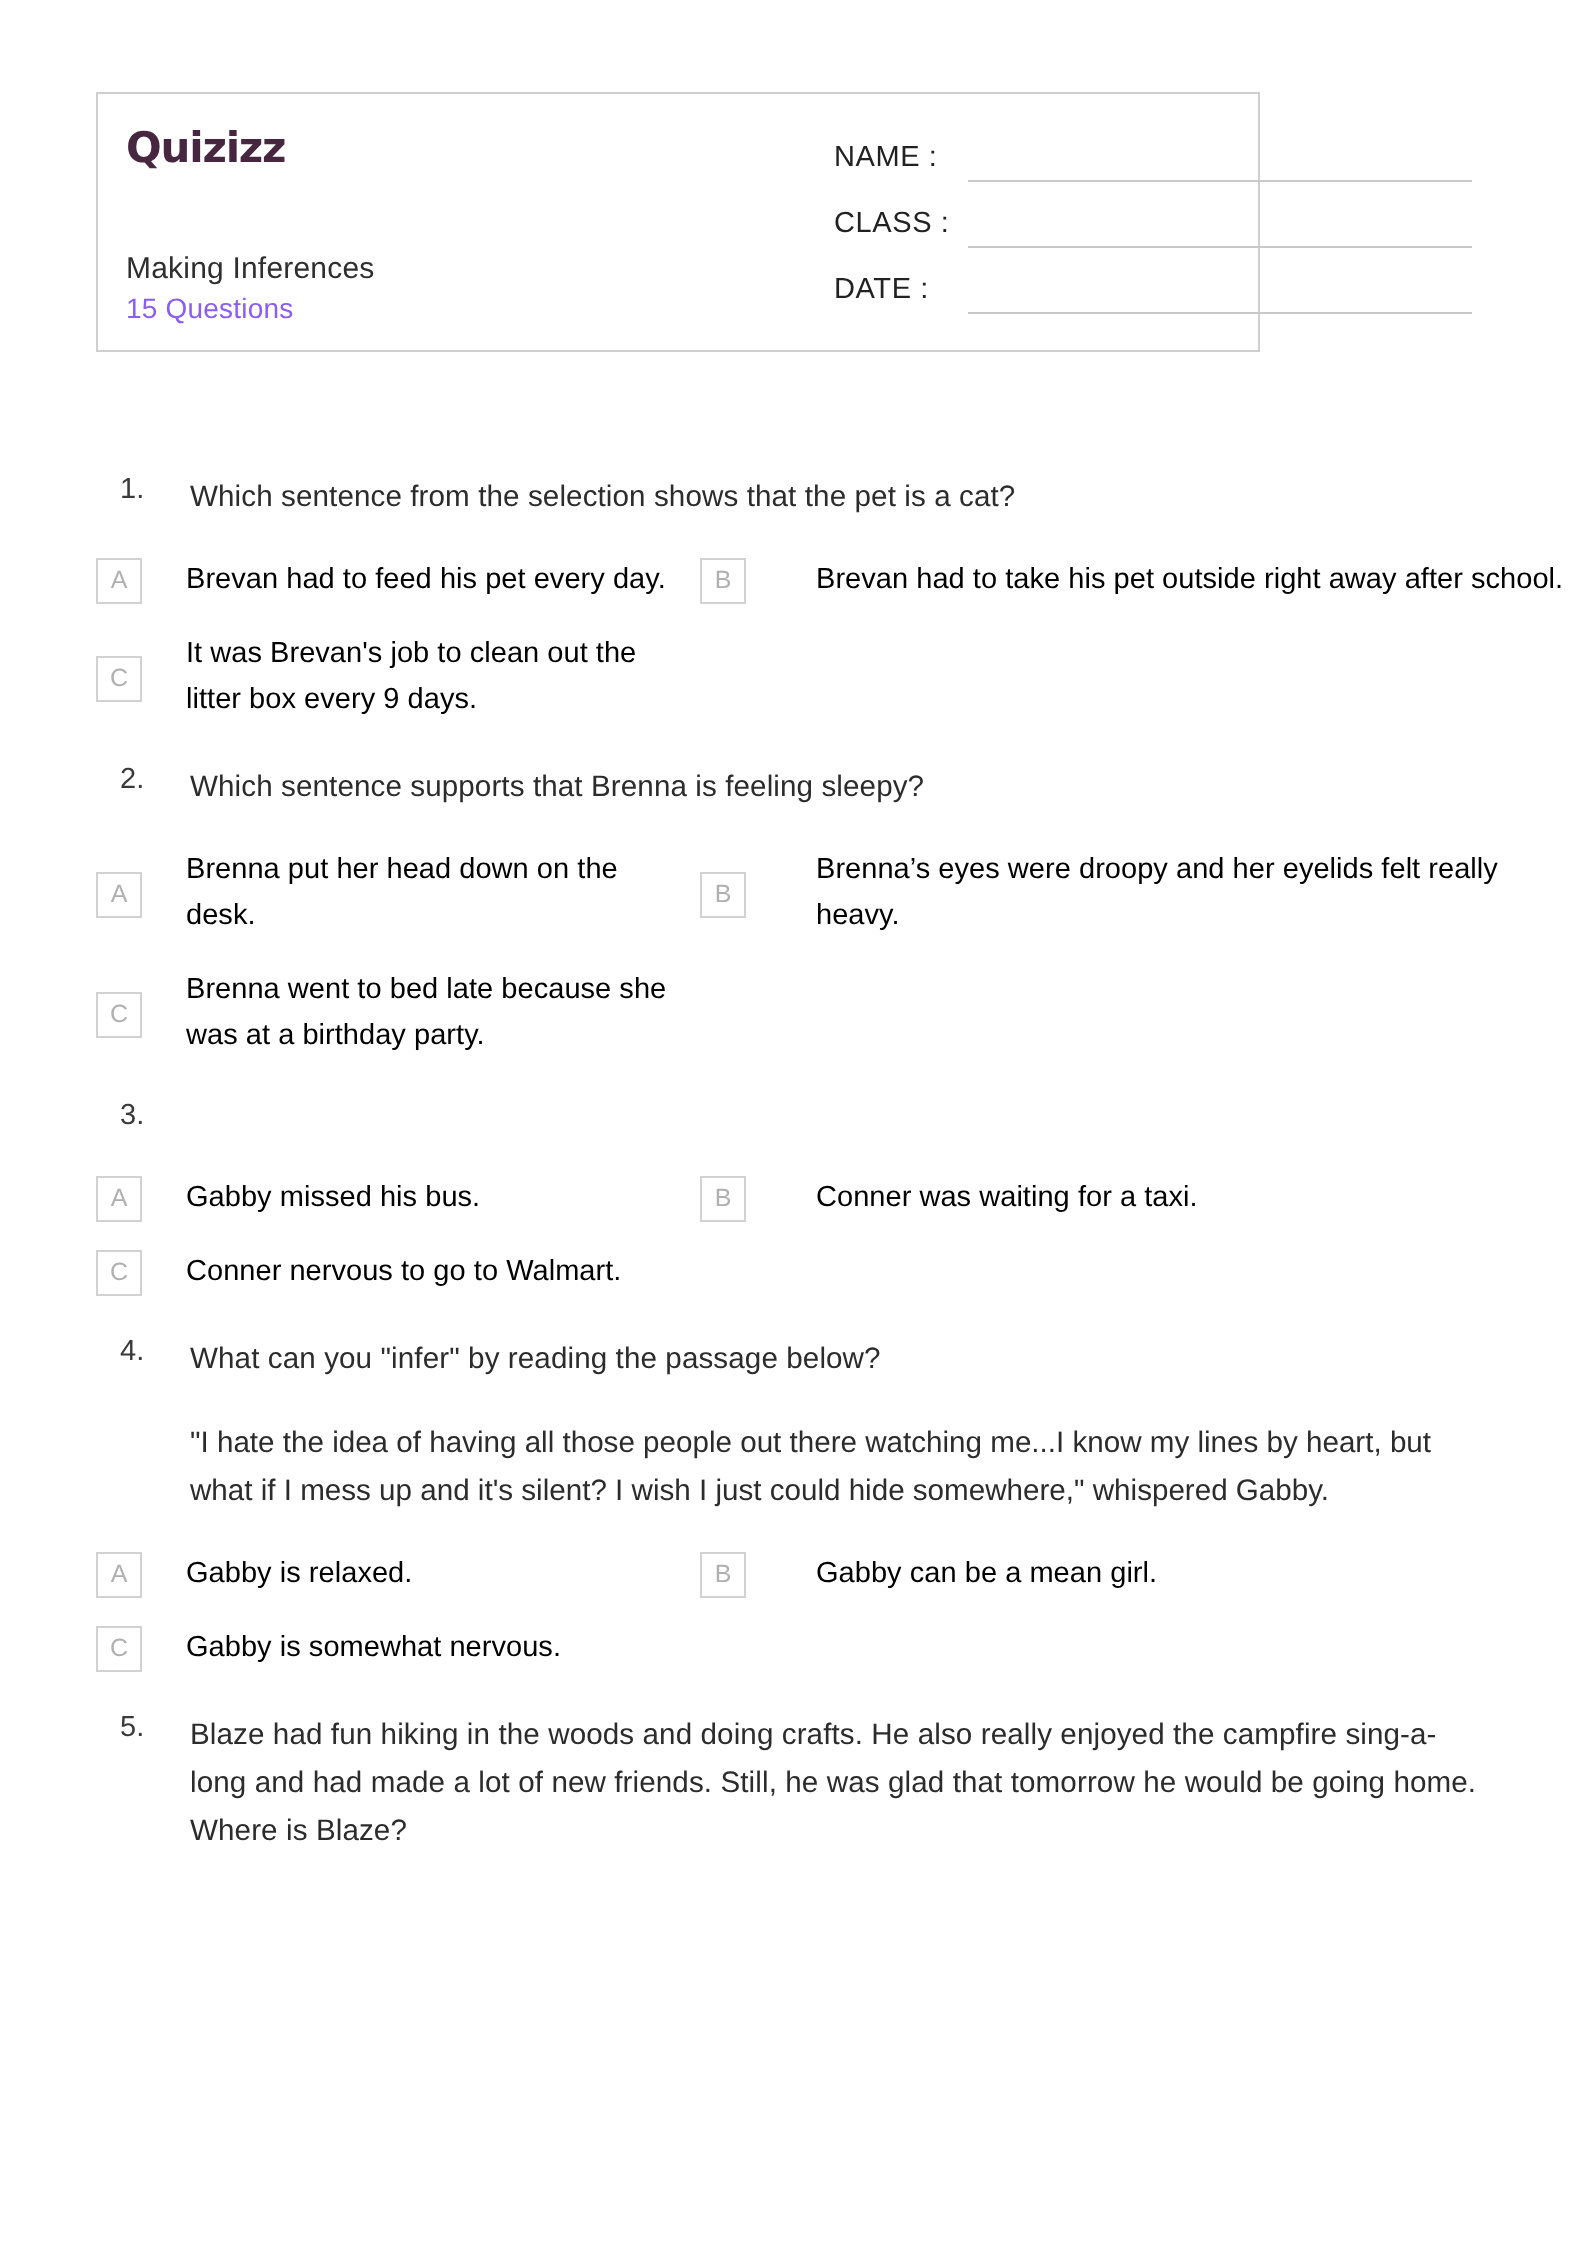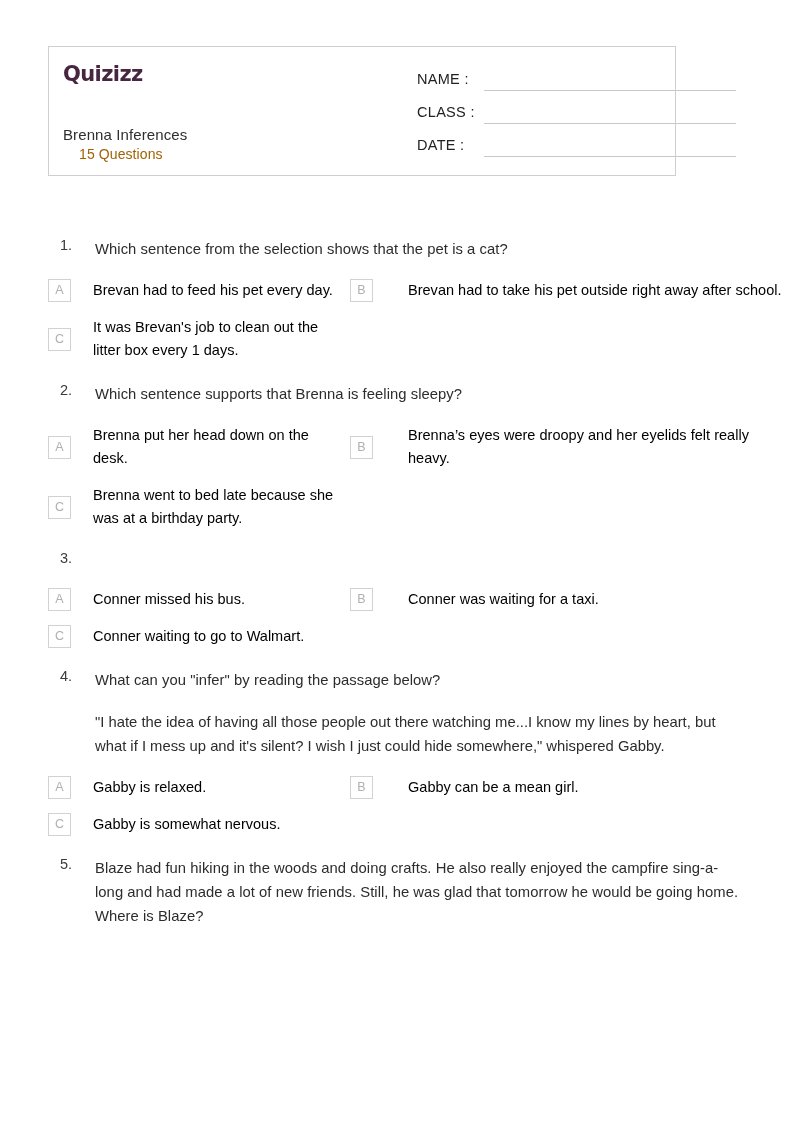--- a/index.html
+++ b/index.html
@@ -22,21 +22,21 @@
     left: 0; top: 0;
     width: 794px;
     height: 1123px;
   }
 
   
   .header-card {
     position: absolute;
     left: 48px;
     top: 46px;
-    width: 628px;
+    width: 582px;
     height: 130px;
     border: 1px solid #cfcfcf;
     box-sizing: border-box;
     background: #ffffff;
   }
   .header-left {
     position: absolute;
     left: 13px;
     top: 0;
     width: 340px;
@@ -55,24 +55,24 @@
   .quiz-title {
     position: absolute;
     left: 1px;
     top: 79px;
     font-size: 15px;
     color: #2f2f2f;
     letter-spacing: 0.1px;
   }
   .quiz-count {
     position: absolute;
-    left: 17px;
+    left: 1px;
     top: 99px;
     font-size: 14px;
-    color: #a16207;
+    color: #8b5cf6;
     letter-spacing: 0.1px;
   }
 
   .header-right {
     position: absolute;
     left: 368px;
     top: 0;
     width: 330px;
     height: 100%;
   }
@@ -191,21 +191,21 @@
   .opt-row.single .opt-cell.col-b { visibility: hidden; }
 </style>
 </head>
 <body>
 
 <div class="page">
 
   <div class="header-card">
     <div class="header-left">
       <div class="logo">Quizizz</div>
-      <div class="quiz-title">Brenna Inferences</div>
+      <div class="quiz-title">Making Inferences</div>
       <div class="quiz-count">15 Questions</div>
     </div>
     <div class="header-right">
       <div class="field-row r1">
         <span class="field-label">NAME :</span>
         <span class="field-line"></span>
       </div>
       <div class="field-row r3">
         <span class="field-label">DATE  :</span>
         <span class="field-line"></span>
@@ -230,21 +230,21 @@
               <div class="opt-text">Brevan had to feed his pet every day.</div>
             </div>
             <div class="opt-cell col-b">
               <div class="opt-letter">B</div>
               <div class="opt-text">Brevan had to take his pet outside right away after school.</div>
             </div>
           </div>
           <div class="opt-row single" style="margin-top: 14px;">
             <div class="opt-cell col-a">
               <div class="opt-letter">C</div>
-              <div class="opt-text">It was Brevan's job to clean out the litter box every 1 days.</div>
+              <div class="opt-text">It was Brevan's job to clean out the litter box every 9 days.</div>
             </div>
             <div class="opt-cell col-b">
               <div class="opt-letter"></div>
               <div class="opt-text"></div>
             </div>
           </div>
         </div>
       </div>
       <div class="question-block" style="margin-top: 20px;">
         <div class="q-head">
@@ -275,31 +275,31 @@
         </div>
       </div>
       <div class="question-block" style="margin-top: 20px;">
         <div class="q-head">
           <div class="q-num">3.</div>
         </div>
         <div class="options">
           <div class="opt-row">
             <div class="opt-cell col-a">
               <div class="opt-letter">A</div>
-              <div class="opt-text">Conner missed his bus.</div>
+              <div class="opt-text">Gabby missed his bus.</div>
             </div>
             <div class="opt-cell col-b">
               <div class="opt-letter">B</div>
               <div class="opt-text">Conner was waiting for a taxi.</div>
             </div>
           </div>
           <div class="opt-row single" style="margin-top: 14px;">
             <div class="opt-cell col-a">
               <div class="opt-letter">C</div>
-              <div class="opt-text">Conner waiting to go to Walmart.</div>
+              <div class="opt-text">Conner nervous to go to Walmart.</div>
             </div>
             <div class="opt-cell col-b">
               <div class="opt-letter"></div>
               <div class="opt-text"></div>
             </div>
           </div>
         </div>
       </div>
       <div class="question-block" style="margin-top: 20px;">
         <div class="q-head">

